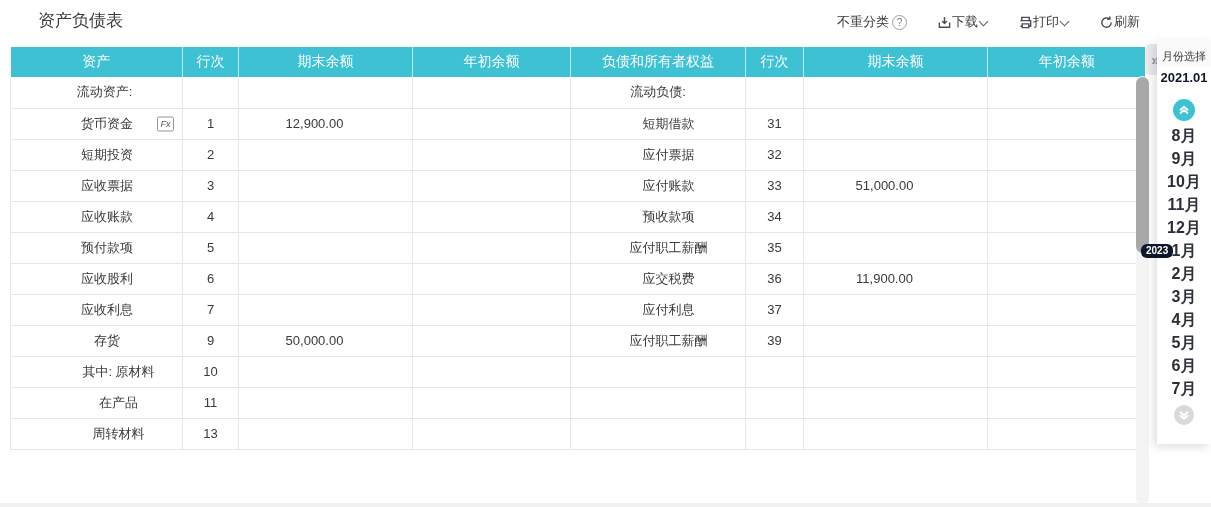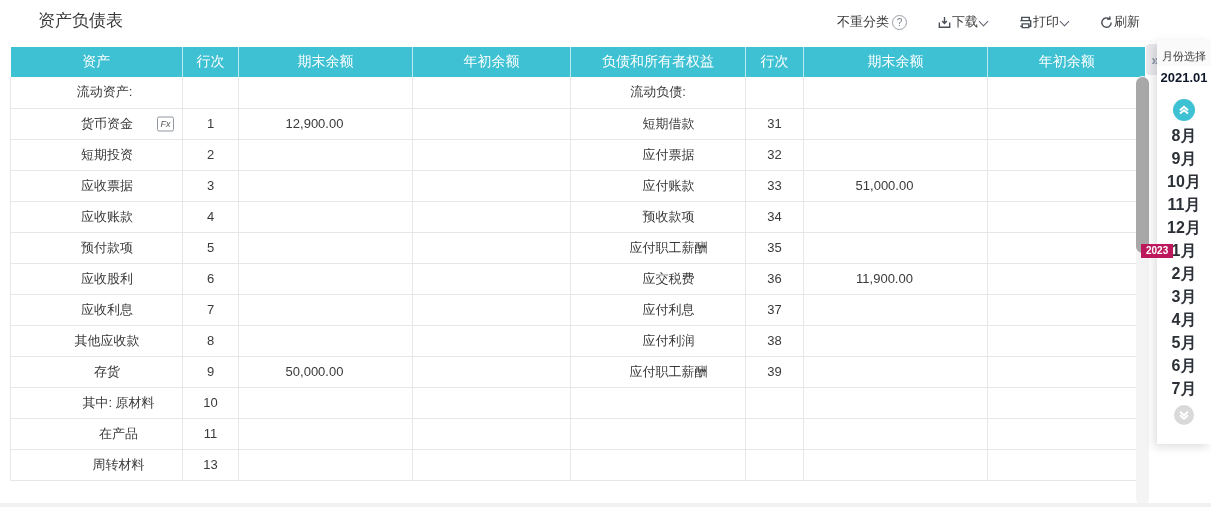--- a/index.html
+++ b/index.html
@@ -52,22 +52,22 @@
     box-shadow:-3px 3px 9px rgba(0,0,0,.13); }
   .mp-title { padding-top:9px; height:26px; font-size:11px; color:#3a3a3a; text-align:center; background:#fafafa; }
   .mp-period { margin-top:4px; text-align:center; font-size:13px; font-weight:bold; color:#0f172a; }
   .circle-btn { width:22px; height:22px; border-radius:50%; margin:14px auto 3px; display:flex;
     align-items:center; justify-content:center; cursor:pointer; }
   .circle-up { background:#3ec1d3; }
   .circle-down { background:#d9d9d9; margin:5px auto 0; width:20px; height:20px; }
   .circle-btn svg { width:12px; height:12px; stroke:#fff; fill:none; stroke-width:2; }
   .month-list { margin-top:3px; }
   .month-item { height:23px; line-height:23px; text-align:center; font-size:16px; font-weight:bold; color:#2b2f36; cursor:pointer; }
-  .year-badge { position:absolute; left:-16px; top:204px; background:#be185d; color:#fff;
-    font-size:10px; font-weight:bold; padding:1px 5px; border-radius:0; line-height:12px; }
+  .year-badge { position:absolute; left:-16px; top:204px; background:#0f172a; color:#fff;
+    font-size:10px; font-weight:bold; padding:1px 5px; border-radius:6px; line-height:12px; }
 </style>
 </head>
 <body>
 
 <div class="page-title">资产负债表</div>
 
 <div class="toolbar">
   <div class="tb-group">
     <span>不重分类</span>
     <span class="help-circle">?</span>
@@ -199,30 +199,20 @@
           <td class="c-name i1">应收利息</td>
           <td class="c-line">7</td>
           <td class="c-amt"></td>
           <td class="c-amt"></td>
           <td class="c-name r i1">应付利息</td>
           <td class="c-line">37</td>
           <td class="c-amt"></td>
           <td class="c-amt"></td>
         </tr>
         <tr>
-          <td class="c-name i1">其他应收款</td>
-          <td class="c-line">8</td>
-          <td class="c-amt"></td>
-          <td class="c-amt"></td>
-          <td class="c-name r i1">应付利润</td>
-          <td class="c-line">38</td>
-          <td class="c-amt"></td>
-          <td class="c-amt"></td>
-        </tr>
-        <tr>
           <td class="c-name i1">存货</td>
           <td class="c-line">9</td>
           <td class="c-amt">50,000.00</td>
           <td class="c-amt"></td>
           <td class="c-name r i1">应付职工薪酬</td>
           <td class="c-line">39</td>
           <td class="c-amt"></td>
           <td class="c-amt"></td>
         </tr>
         <tr>

